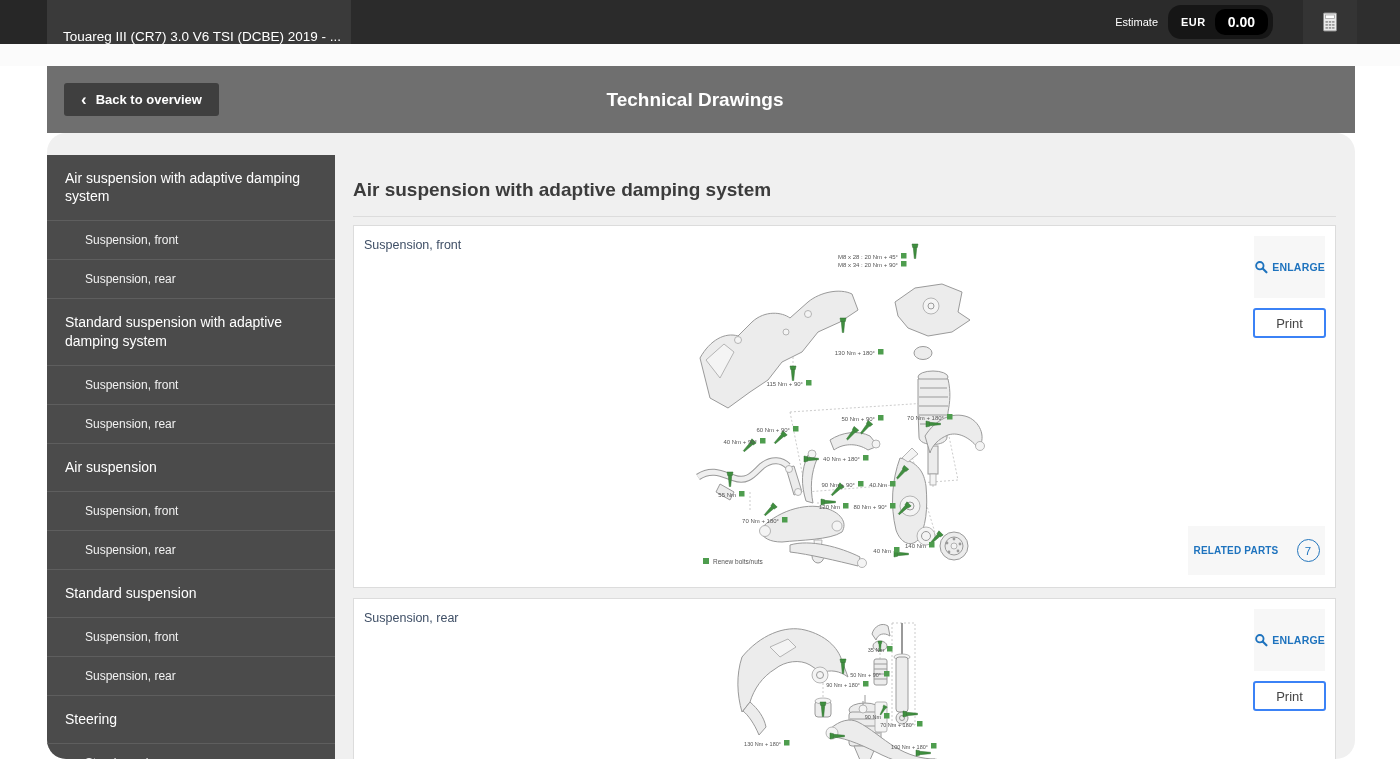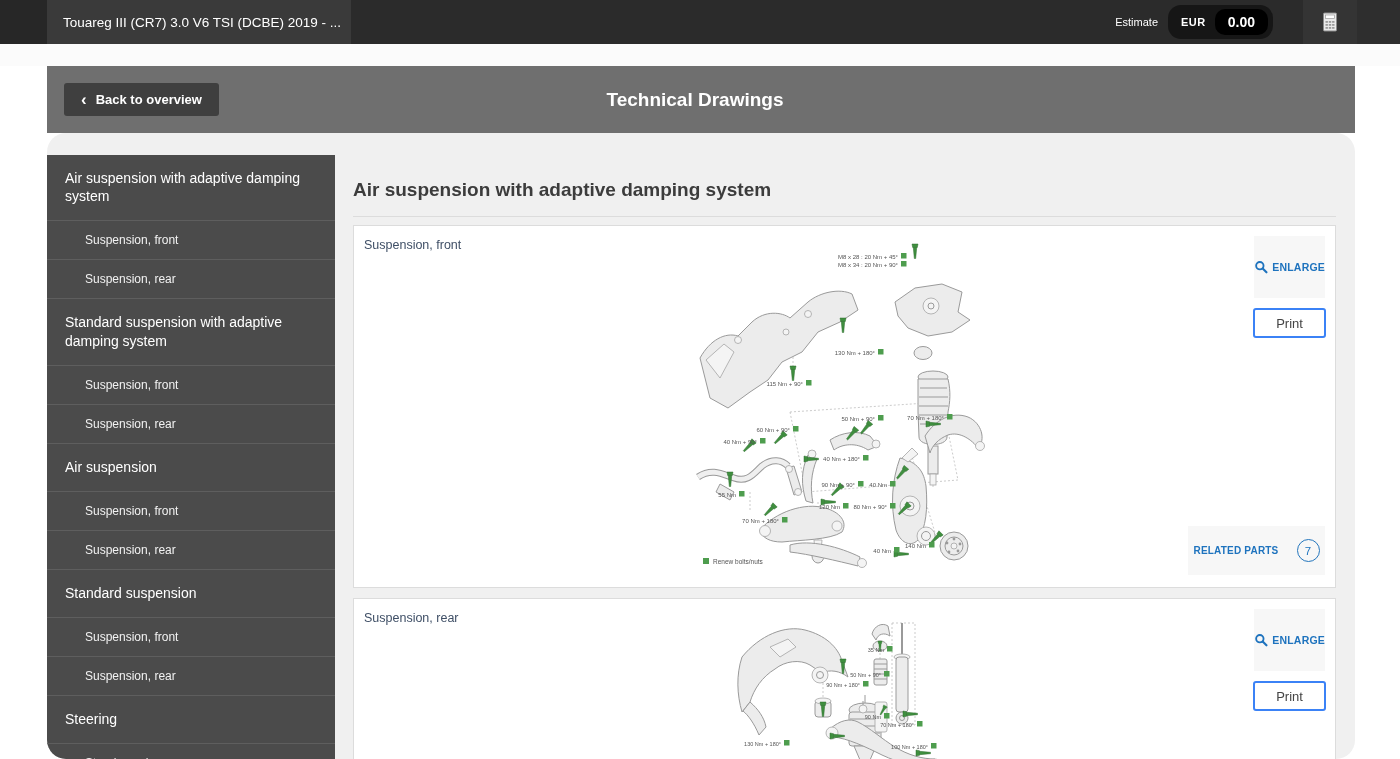--- a/index.html
+++ b/index.html
@@ -2,21 +2,21 @@
 <html><head>
 <meta charset="utf-8">
 <style>
   * { margin:0; padding:0; box-sizing:border-box; }
   html,body { width:1400px; height:759px; overflow:hidden; background:#fff;
     font-family:"Liberation Sans", sans-serif; }
 
   
   .topbar { height:44px; background:#2b2b2b; display:flex; align-items:stretch; }
   .topbar-cap { width:47px; background:#272727; }
-  .vehicle-seg { width:304px; background:#3a3a3a; display:flex; align-items:center;
+  .vehicle-seg { width:304px; background:#3a3a3a; display:flex; align-items:flex-end;
     padding:0 16px; color:#fff; font-size:13.5px; white-space:nowrap; }
   .topbar-spacer { flex:1; }
   .estimate-label { color:#fff; font-size:11px; align-self:center; margin-right:10px; }
   .estimate-pill { align-self:center; background:#161616; border-radius:13px;
     display:flex; align-items:center; padding:4px 5px 4px 13px; margin-right:30px; }
   .estimate-pill .cur { color:#fff; font-size:11px; font-weight:bold; letter-spacing:.5px; }
   .estimate-pill .amt { background:#000; color:#fff; font-size:14px; font-weight:bold;
     border-radius:10px; padding:5px 13px; margin-left:9px; }
   .calc-btn { width:54px; background:#343434; display:flex; align-items:center;
     justify-content:center; cursor:pointer; }

